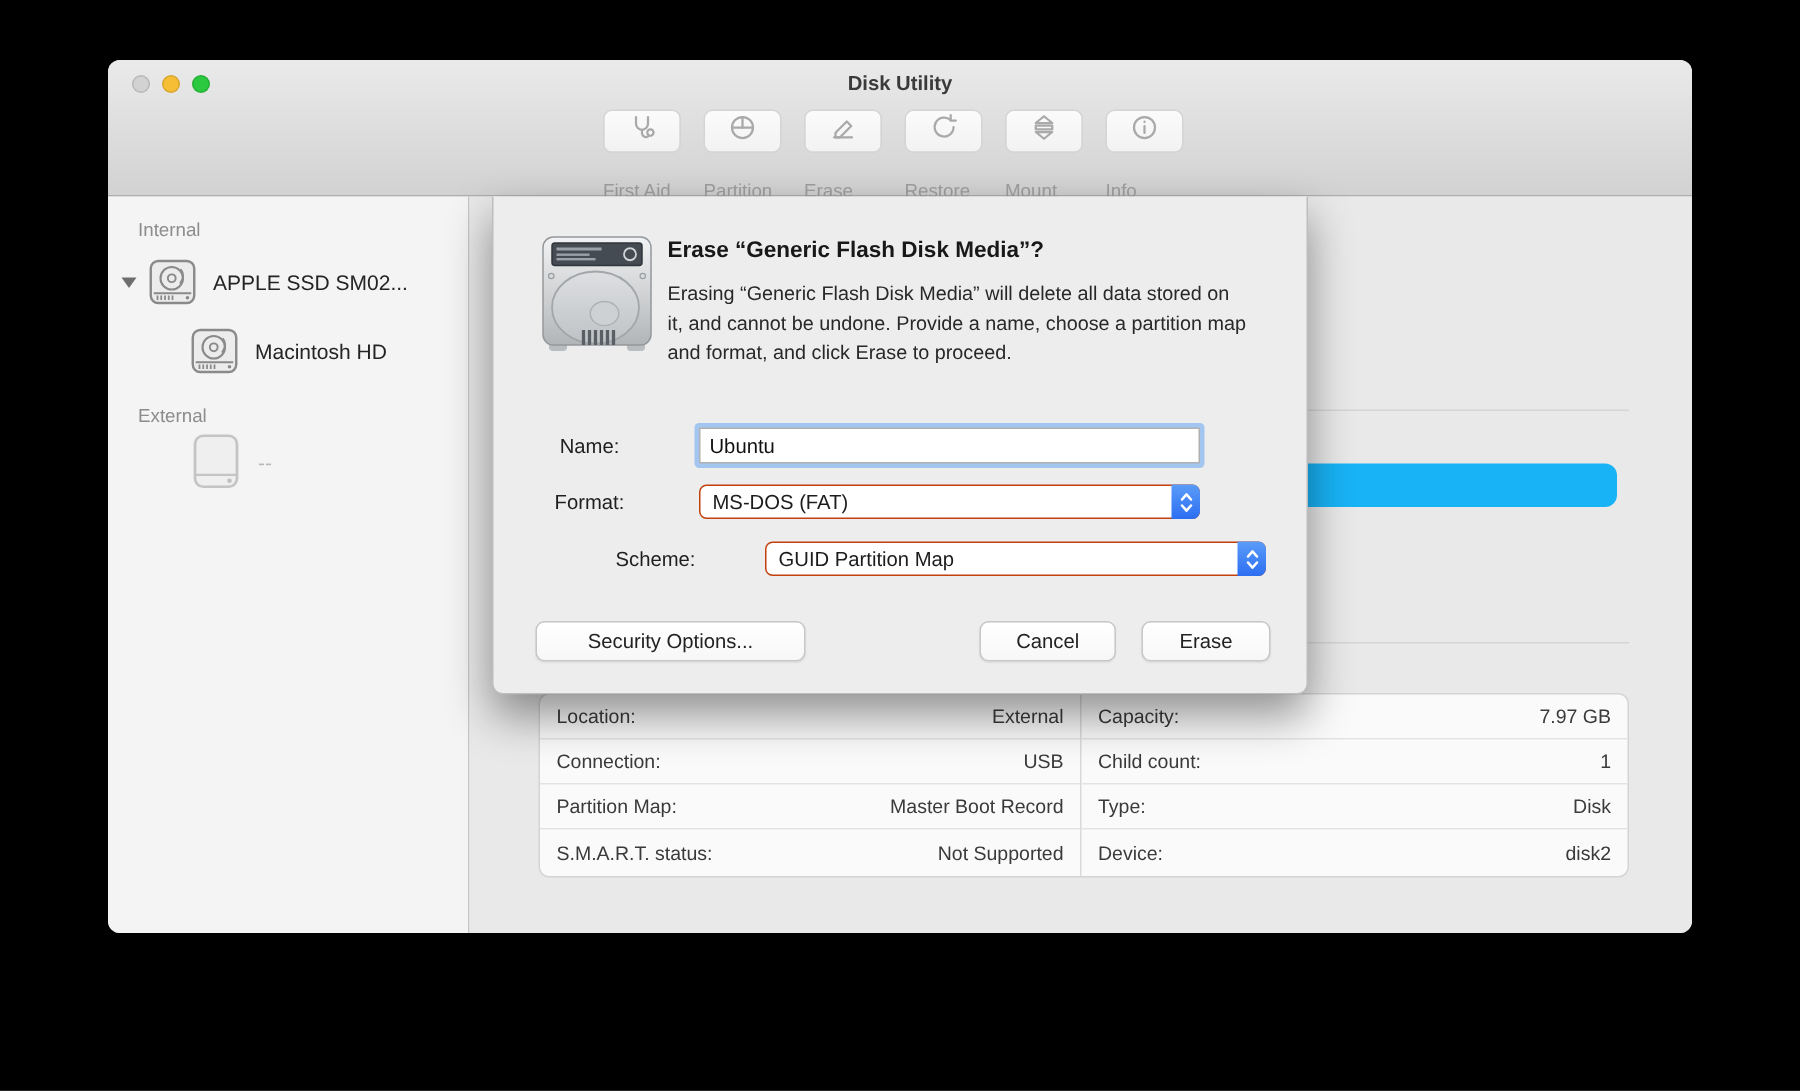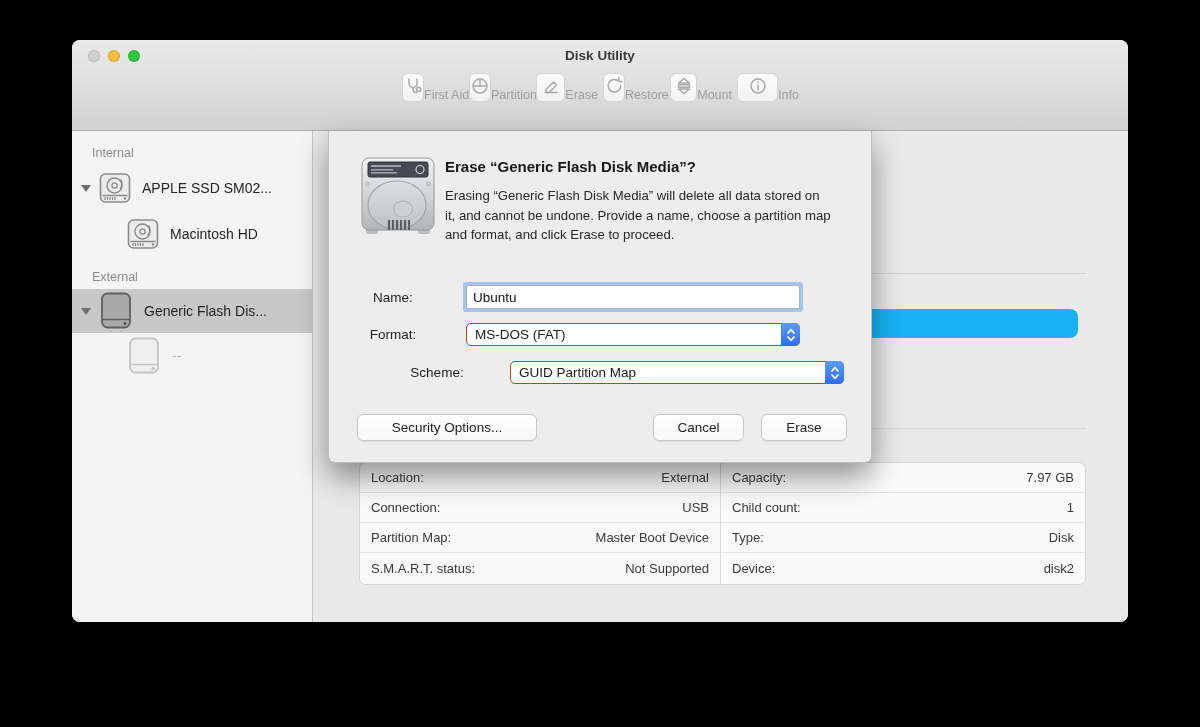--- a/index.html
+++ b/index.html
@@ -12,21 +12,21 @@
             box-shadow:0 30px 70px rgba(0,0,0,.85); }
 
   
   .header { position:absolute; top:0; left:0; right:0; height:91px;
             background:linear-gradient(#eaeaea,#d2d2d2); border-bottom:1px solid #aeaeae; }
   .traffic { position:absolute; top:10px; left:16px; display:flex; gap:8px; }
   .light { width:12px; height:12px; border-radius:50%; border:1px solid rgba(0,0,0,.12); }
   .win-title { position:absolute; top:8px; left:0; right:0; text-align:center;
                font-size:13.5px; font-weight:600; color:#3a3a3a; }
   .toolbar { position:absolute; top:33px; left:330px; display:flex; gap:5px; }
-  .tb-item { width:62px; display:flex; flex-direction:row; align-items:flex-end; }
+  .tb-item { width:62px; display:flex; flex-direction:column; align-items:flex-start;gap:15px; }
   .tb-btn { width:52px; height:29px; border-radius:6px; border:1px solid #d4d4d4;
             background:linear-gradient(#fbfbfb,#f2f2f2); display:flex; align-items:center; justify-content:center; }
   .tb-btn svg { stroke:#a9a9a9; fill:none; stroke-width:1.5; stroke-linecap:round; stroke-linejoin:round; }
   .tb-label { margin-top:3px; font-size:12.5px; color:#9e9e9e; white-space:nowrap; }
 
   
   .wbody { position:absolute; top:91px; left:0; right:0; bottom:0; display:flex; }
 
   
   .sidebar { width:241px; background:#f4f4f4; border-right:1px solid #c6c6c6; position:relative; padding-top:14px; }
@@ -202,31 +202,20 @@
                 <line x1="4.5" y1="24.5" x2="29.5" y2="24.5" stroke="#8a8a8a" stroke-width="1.3"></line>
                 <path d="M7 26v3 M9.5 26v3 M12 26v3 M14.5 26v3 M17 26v3" stroke="#8a8a8a" stroke-width="1.2"></path>
                 <circle cx="27" cy="27.5" r="1.2" fill="#8a8a8a"></circle>
               </svg>
           </span>
           <span class="dname">Macintosh HD</span>
         </div>
 
         <div class="sec-label second">External</div>
 
-        <div class="srow selected" style="background: rgb(200, 200, 200);">
-          <span class="disclosure"></span>
-          <span class="dicon">
-            <svg width="36" height="40" viewBox="0 0 36 40">
-                <rect x="4" y="2.5" width="28" height="34" rx="5.5" fill="#a9a9a9" stroke="#5f5f5f" stroke-width="1.8"></rect>
-                <line x1="4.5" y1="28.5" x2="31.5" y2="28.5" stroke="#5f5f5f" stroke-width="1.5"></line>
-                <circle cx="27" cy="32.5" r="1.5" fill="#4f4f4f"></circle>
-              </svg>
-          </span>
-          <span class="dname">Generic Flash Dis...</span>
-        </div>
 
         <div class="srow child faded">
           <span class="dicon">
             <svg width="36" height="40" viewBox="0 0 36 40">
                 <rect x="4" y="2.5" width="28" height="34" rx="5.5" fill="#efefef" stroke="#c4c4c4" stroke-width="1.8"></rect>
                 <line x1="4.5" y1="28.5" x2="31.5" y2="28.5" stroke="#c4c4c4" stroke-width="1.5"></line>
                 <circle cx="27" cy="32.5" r="1.5" fill="#c0c0c0"></circle>
               </svg>
           </span>
           <span class="dname">--</span>
@@ -243,21 +232,21 @@
             <div class="info-row">
               <span class="ilabel">Location:</span>
               <span class="ival">External</span>
             </div>
             <div class="info-row">
               <span class="ilabel">Connection:</span>
               <span class="ival">USB</span>
             </div>
             <div class="info-row">
               <span class="ilabel">Partition Map:</span>
-              <span class="ival">Master Boot Device</span>
+              <span class="ival">Master Boot Record</span>
             </div>
             <div class="info-row">
               <span class="ilabel">S.M.A.R.T. status:</span>
               <span class="ival">Not Supported</span>
             </div>
           </div>
           <div class="info-col">
             <div class="info-row">
               <span class="ilabel">Capacity:</span>
               <span class="ival">7.97 GB</span>

